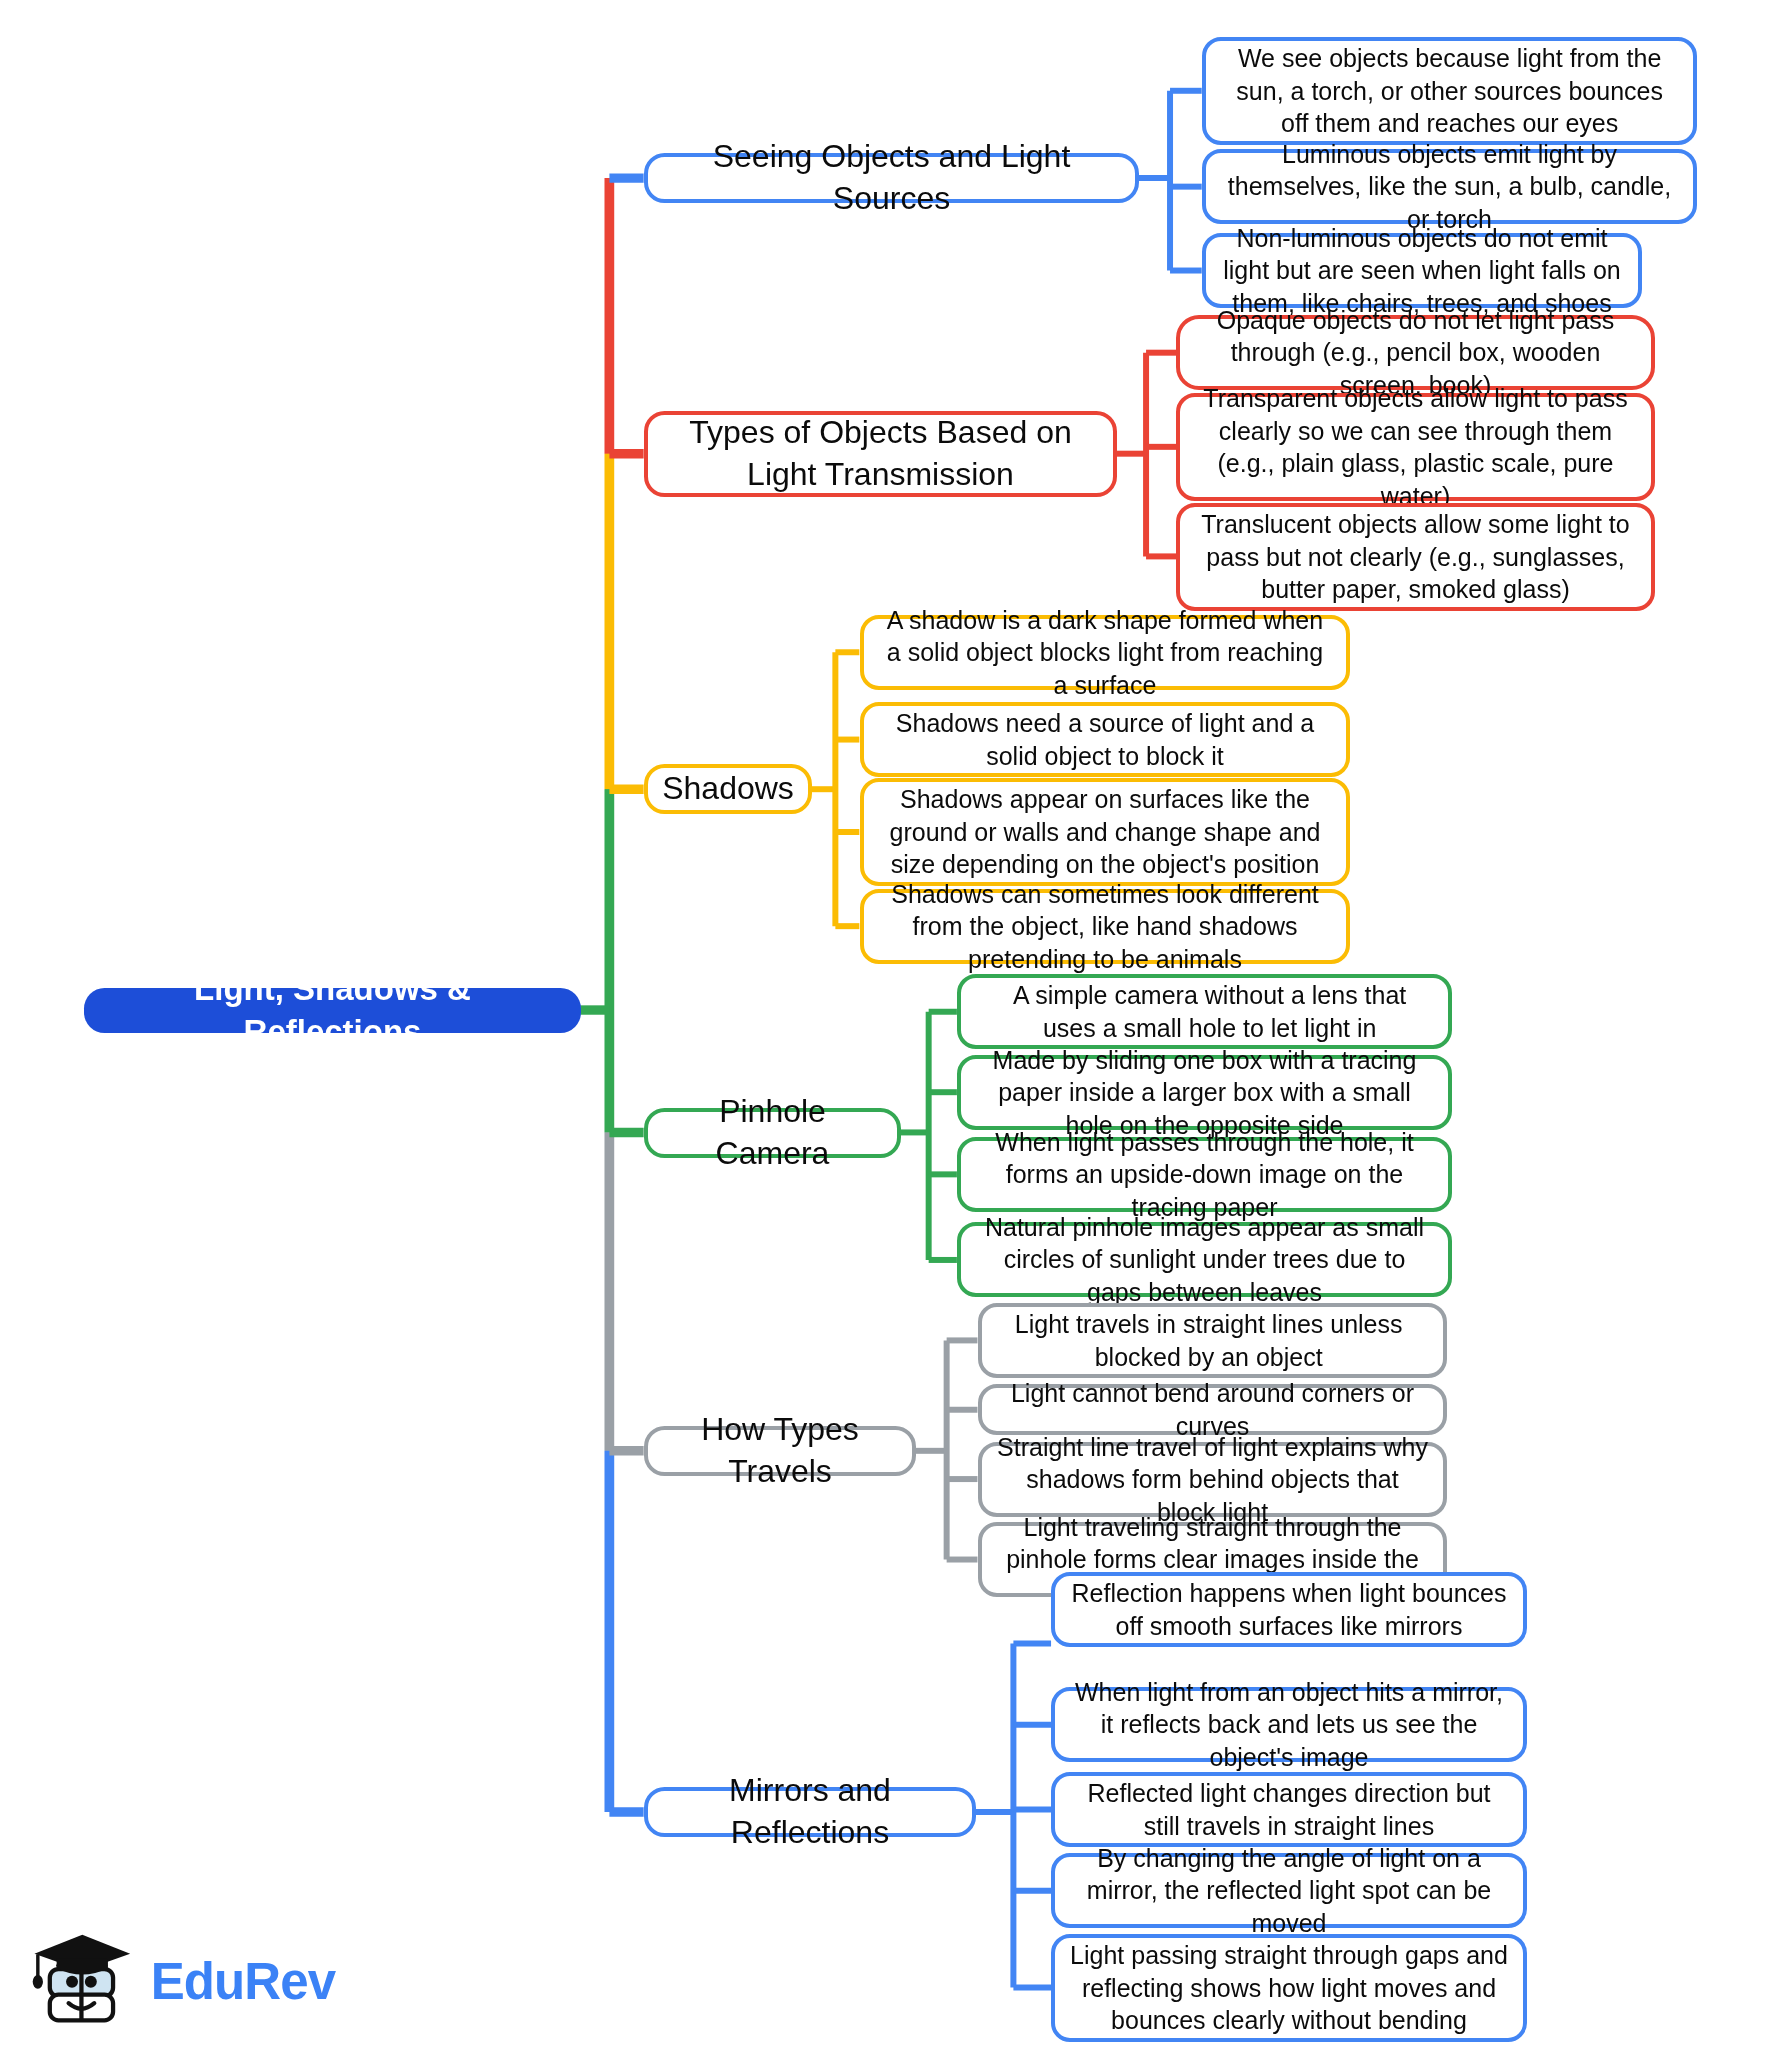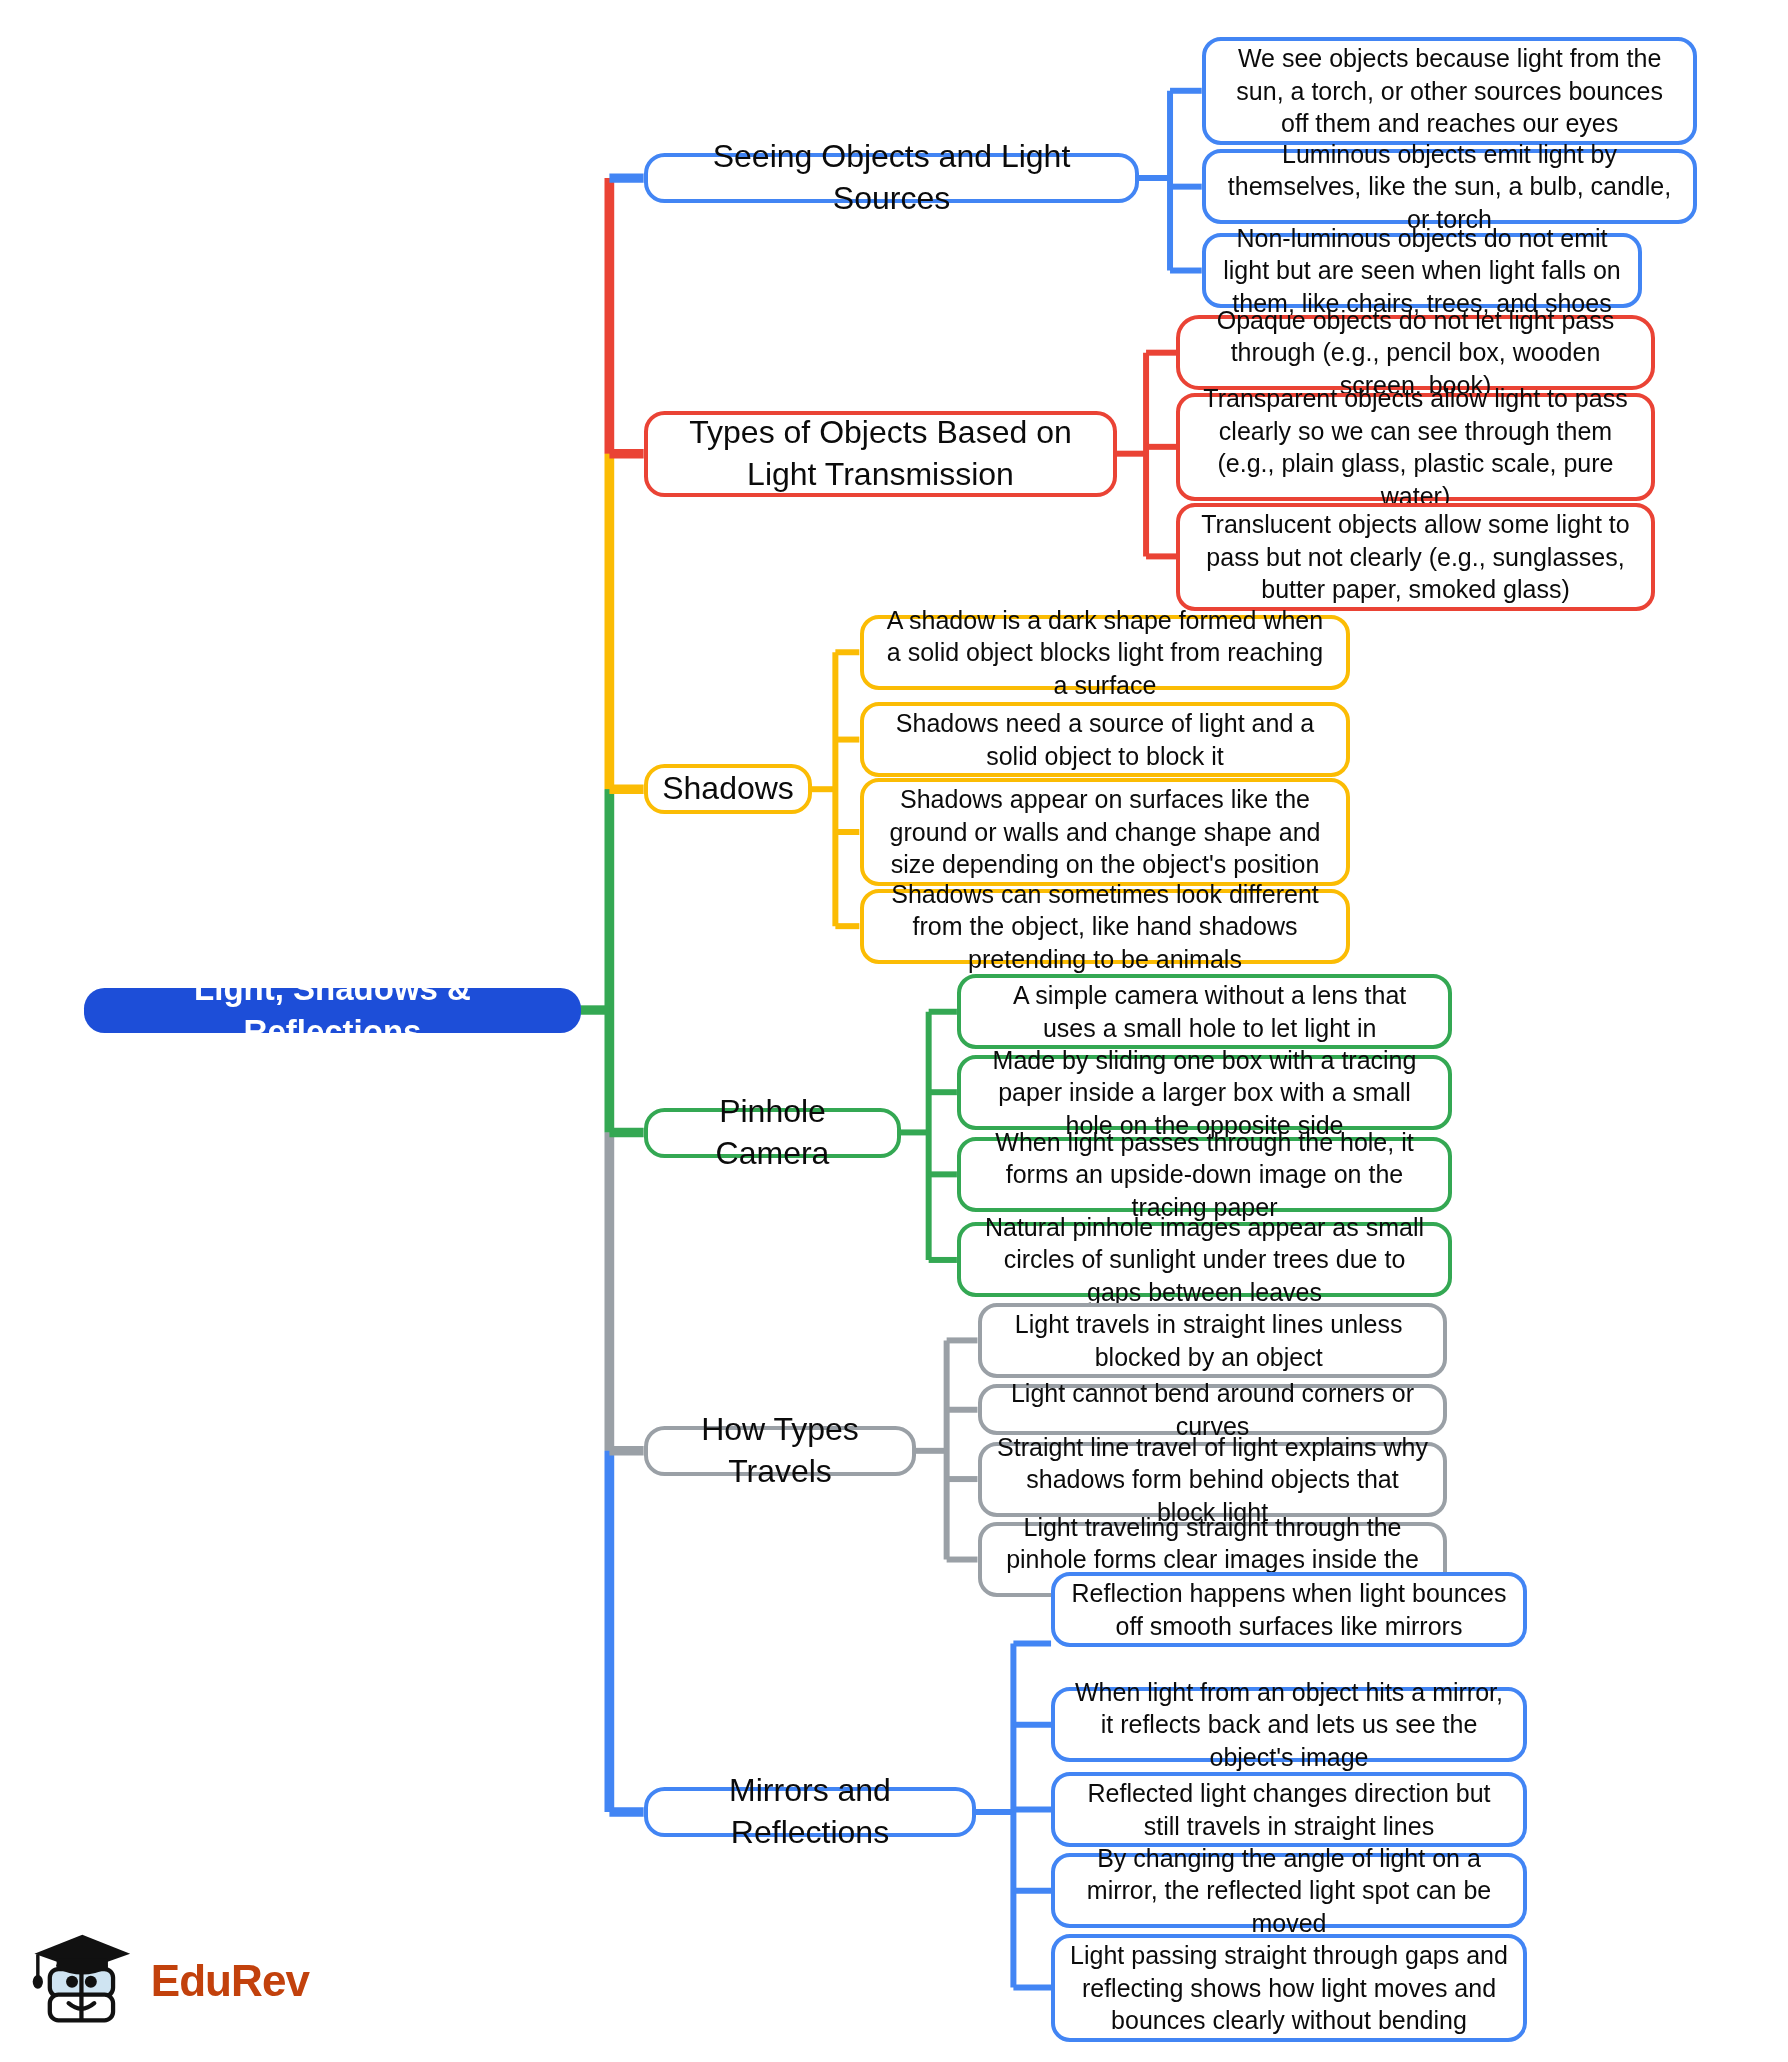--- a/index.html
+++ b/index.html
@@ -64,23 +64,23 @@
     align-items: center;
     gap: 13.7px;
   }
   .logo-mark {
     width: 106px;
     height: 106px;
     flex: 0 0 auto;
   }
   .logo-word {
     font-family: "Liberation Sans", sans-serif;
-    font-size: 44px;
+    font-size: 51px;
     font-weight: bold;
-    color: #c2410c;
+    color: #3b82f6;
     letter-spacing: -0.9px;
   }
 </style>
 </head>
 <body>
 
 <div id="mindmap">
     <svg width="1788" height="2062" style="position: absolute; left: 0px; top: 0px;" viewBox="0 0 2089 2409">
       <line x1="712" y1="208" x2="712" y2="208" stroke="#4285F4" stroke-width="11" stroke-linecap="butt"></line>
       <line x1="712" y1="208" x2="712" y2="208" stroke="#4285F4" stroke-width="11" stroke-linecap="butt"></line>

